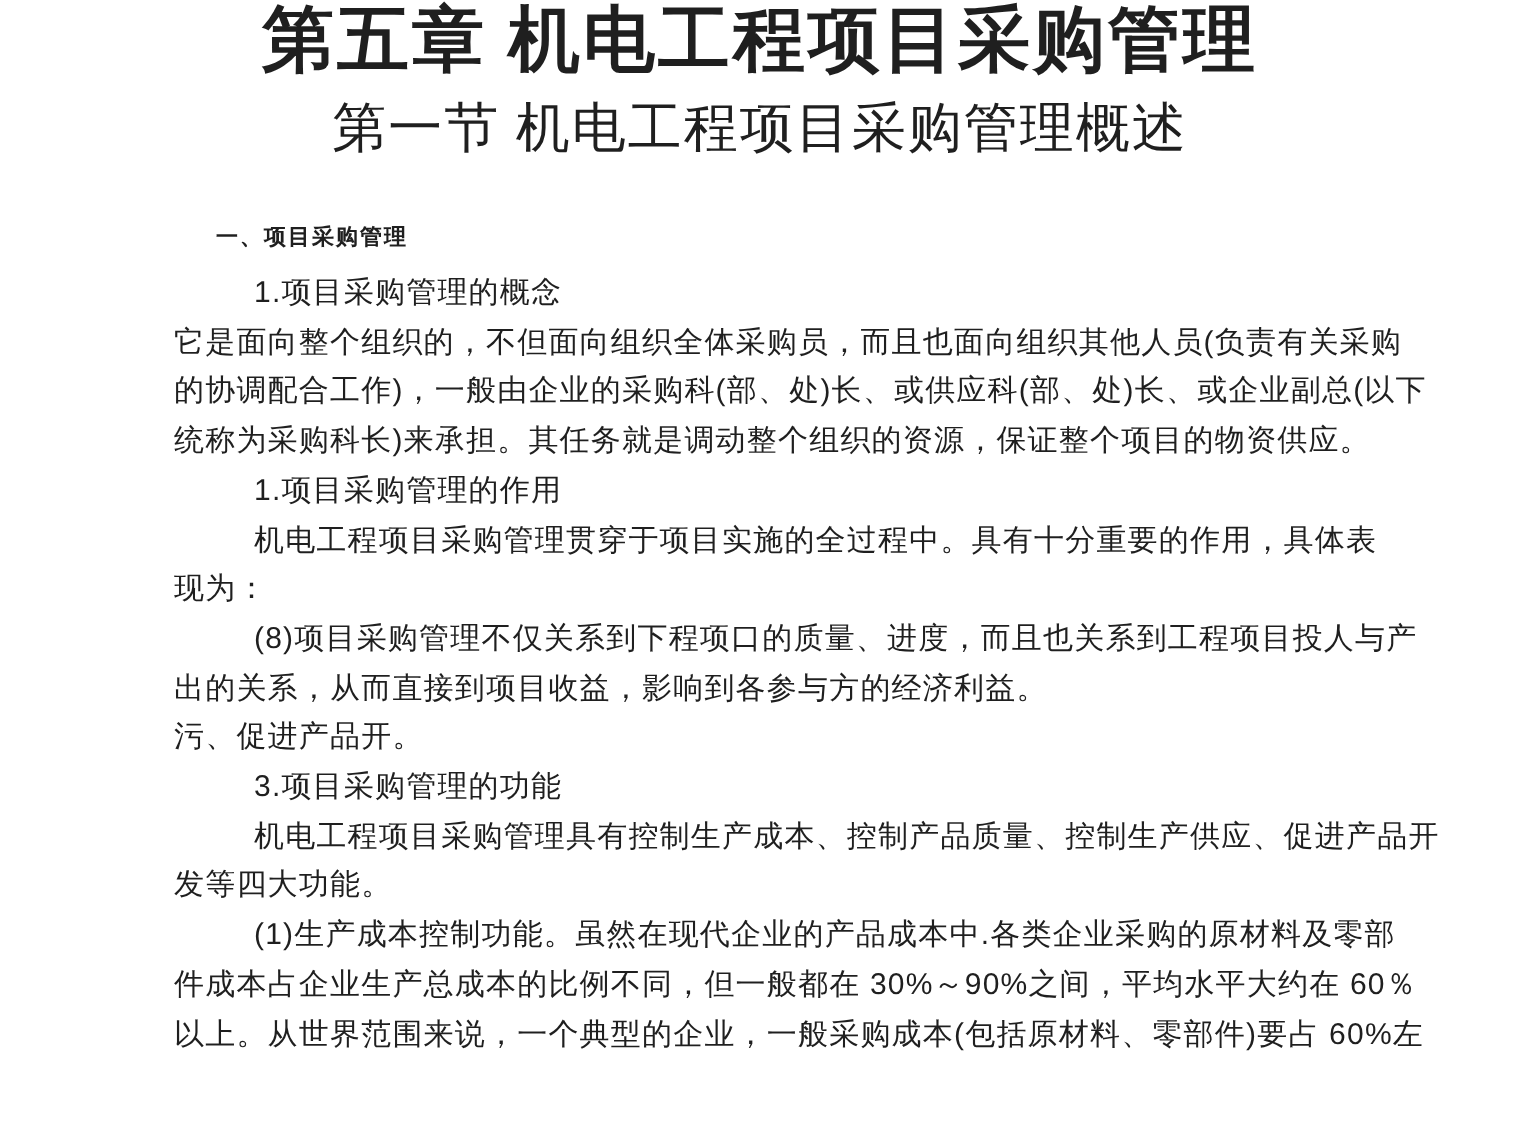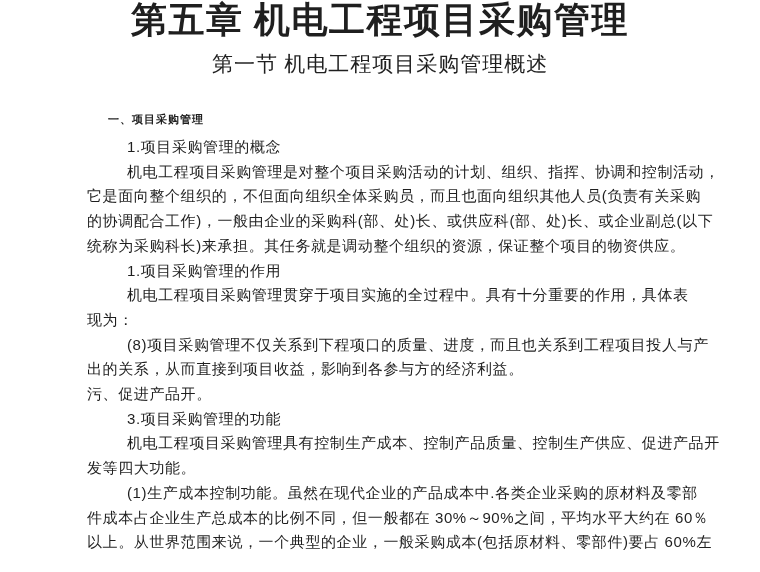--- a/index.html
+++ b/index.html
@@ -25,21 +25,21 @@
     font-size: 36px;
     font-weight: bold;
     line-height: 36px;
     text-align: center;
     letter-spacing: 1.5px;
     white-space: nowrap;
   }
   .doc-subtitle {
     margin: 14px 0 0 0;
     font-family: "Liberation Serif", serif;
-    font-size: 21px;
+    font-size: 27px;
     font-weight: normal;
     line-height: 24px;
     text-align: center;
     letter-spacing: 1px;
     white-space: nowrap;
   }
   .sec-heading {
     margin: 32px 0 0 68px;
     padding-left: 40px;
     font-family: "Liberation Sans", sans-serif;
@@ -66,21 +66,20 @@
 </style>
 </head>
 <body>
 
 <div class="page">
   <h1 class="doc-title">第五章 机电工程项目采购管理</h1>
   <h2 class="doc-subtitle">第一节 机电工程项目采购管理概述</h2>
   <div class="sec-heading">一、项目采购管理</div>
   <div class="body-text" id="body-lines">
       <div class="line indent">1.项目采购管理的概念</div>
-      <div class="line indent">机电工程项目采购管理是对整个项目采购活动的计划、组织、指挥、协调和控制活动，</div>
       <div class="line">它是面向整个组织的，不但面向组织全体采购员，而且也面向组织其他人员(负责有关采购</div>
       <div class="line">的协调配合工作)，一般由企业的采购科(部、处)长、或供应科(部、处)长、或企业副总(以下</div>
       <div class="line">统称为采购科长)来承担。其任务就是调动整个组织的资源，保证整个项目的物资供应。</div>
       <div class="line indent">1.项目采购管理的作用</div>
       <div class="line indent">机电工程项目采购管理贯穿于项目实施的全过程中。具有十分重要的作用，具体表</div>
       <div class="line">现为：</div>
       <div class="line indent">(8)项目采购管理不仅关系到下程项口的质量、进度，而且也关系到工程项目投人与产</div>
       <div class="line">出的关系，从而直接到项目收益，影响到各参与方的经济利益。</div>
       <div class="line">污、促进产品开。</div>
       <div class="line indent">3.项目采购管理的功能</div>

